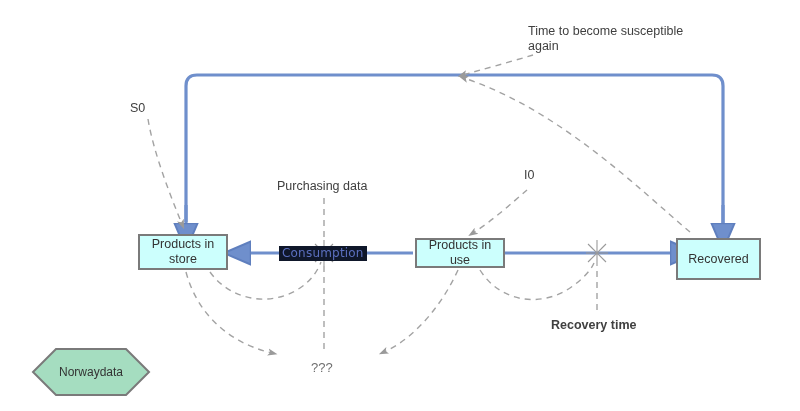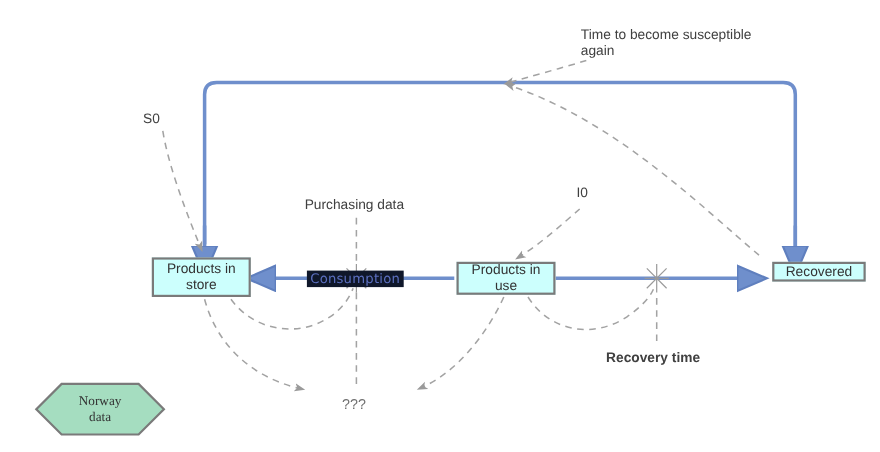--- a/index.html
+++ b/index.html
@@ -77,26 +77,26 @@
     height: 46px;
     z-index: 5;
   }
   .hex-node .hex-text {
     position: absolute;
     left: 0;
     top: 0;
     width: 116px;
     height: 46px;
     display: flex;
-    flex-direction: column;
+    flex-direction: row;
     align-items: center;
     justify-content: center;
     text-align: center;
     color: #333333;
-    font-family: Liberation Serif, serif;
+    font-family: Liberation Sans, sans-serif;
     font-size: 12px;
     line-height: 15px;
   }
   .qmark {
     position: absolute;
     color: #6f6f6f;
     font-family: "Liberation Sans", sans-serif;
     font-size: 13px;
     z-index: 6;
   }
@@ -170,21 +170,21 @@
   </svg>
 
   <div class="stock-box" style="left:138px; top:234px; width:90px; height:36px;">
     <span>Products in store</span>
   </div>
 
   <div class="stock-box" style="left:415px; top:238px; width:90px; height:30px;">
     <span>Products in use</span>
   </div>
 
-  <div class="stock-box" style="left:702px; top:238px; width:85px; height:18px;">
+  <div class="stock-box" style="left:676px; top:238px; width:85px; height:42px;">
     <span>Recovered</span>
   </div>
 
   <div class="flow-label inline" style="left:279px; top:246px;">Consumption</div>
 
 
 
   <div class="aux-label" style="left:130px; top:101px;">S0</div>
 
   <div class="aux-label" style="left:277px; top:179px;">Purchasing data</div>

